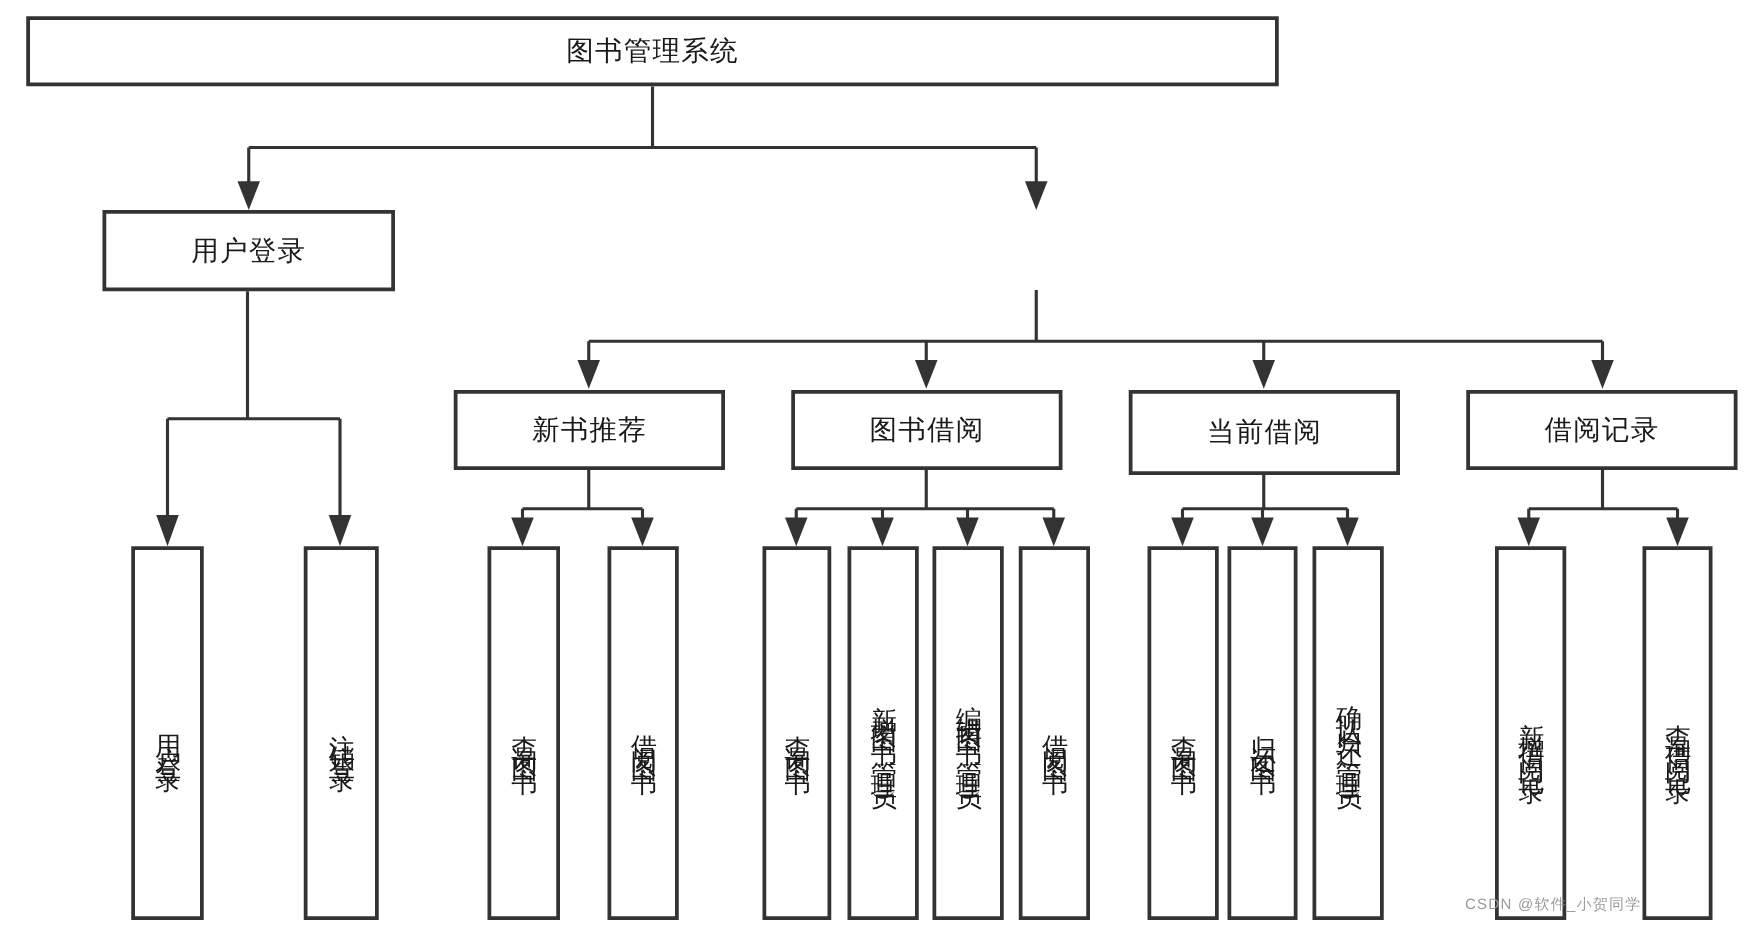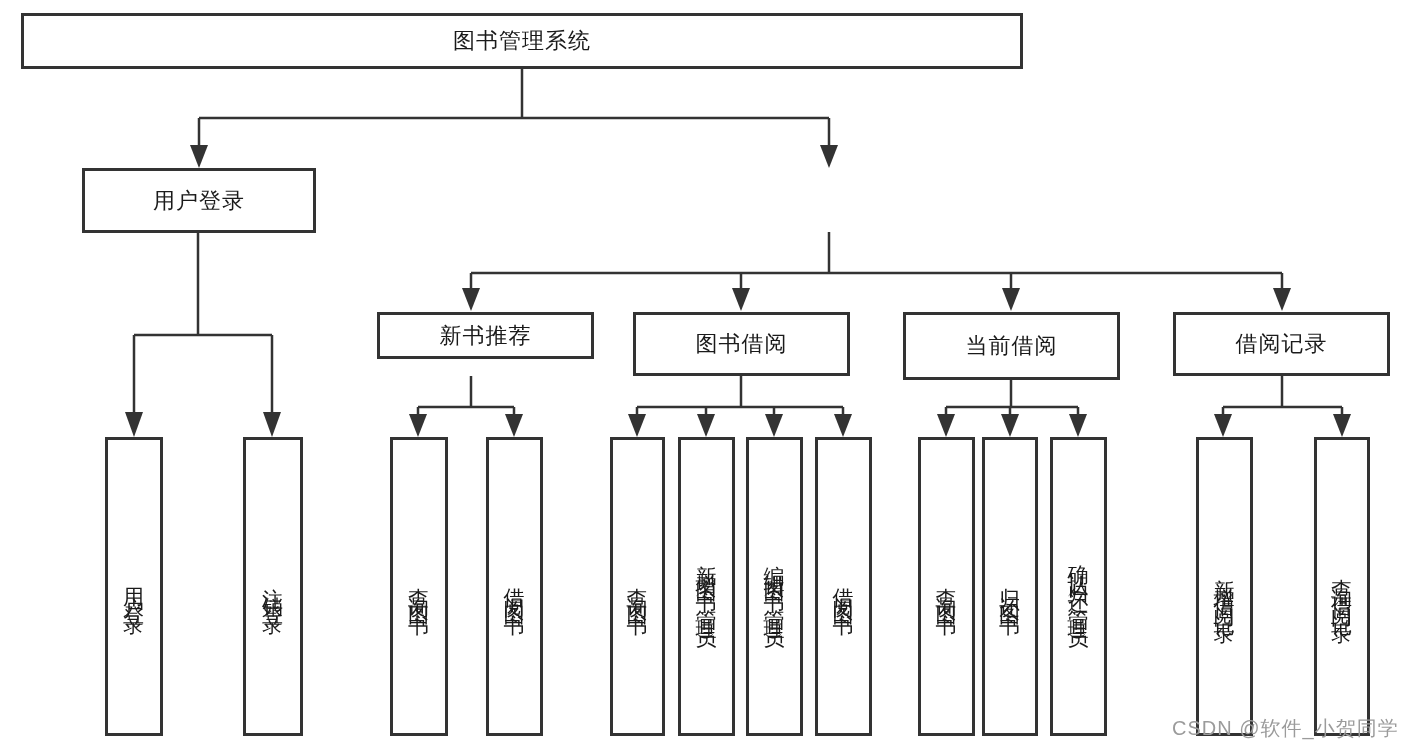--- a/index.html
+++ b/index.html
@@ -34,21 +34,21 @@
     text-orientation: mixed;
     font-size: 21px;
     letter-spacing: 9px;
     line-height: 1;
     padding-top: 4px;
   }
   .watermark {
     position: absolute;
     left: 1172px;
     top: 715px;
-    font-size: 20px;
+    font-size: 12px;
     color: #9b9b9b;
     letter-spacing: 1px;
     z-index: 5;
     white-space: nowrap;
   }
 </style>
 </head>
 <body>
 
 <div class="canvas">
@@ -126,21 +126,21 @@
       <polygon points="1214,414 1232,414 1223,437" fill="#333333" stroke="none"></polygon>
       <polyline points="1342,407 1342,416"></polyline>
       <polygon points="1333,414 1351,414 1342,437" fill="#333333" stroke="none"></polygon>
     </g>
   </svg>
 
   <div class="node" style="left:21px; top:13px; width:1002px; height:56px;">图书管理系统</div>
 
   <div class="node" style="left:82px; top:168px; width:234px; height:65px;">用户登录</div>
 
-  <div class="node" style="left:377px; top:312px; width:217px; height:47px;">新书推荐</div>
+  <div class="node" style="left:363px; top:312px; width:217px; height:64px;">新书推荐</div>
   <div class="node" style="left:633px; top:312px; width:217px; height:64px;">图书借阅</div>
   <div class="node" style="left:903px; top:312px; width:217px; height:68px;">当前借阅</div>
   <div class="node" style="left:1173px; top:312px; width:217px; height:64px;">借阅记录</div>
 
   <div class="node vert" style="left:105px; top:437px; width:58px; height:299px;">用户登录</div>
   <div class="node vert" style="left:243px; top:437px; width:60px; height:299px;">注销登录</div>
 
   <div class="node vert" style="left:390px; top:437px; width:58px; height:299px;">查询图书</div>
   <div class="node vert" style="left:486px; top:437px; width:57px; height:299px;">借阅图书</div>
 

